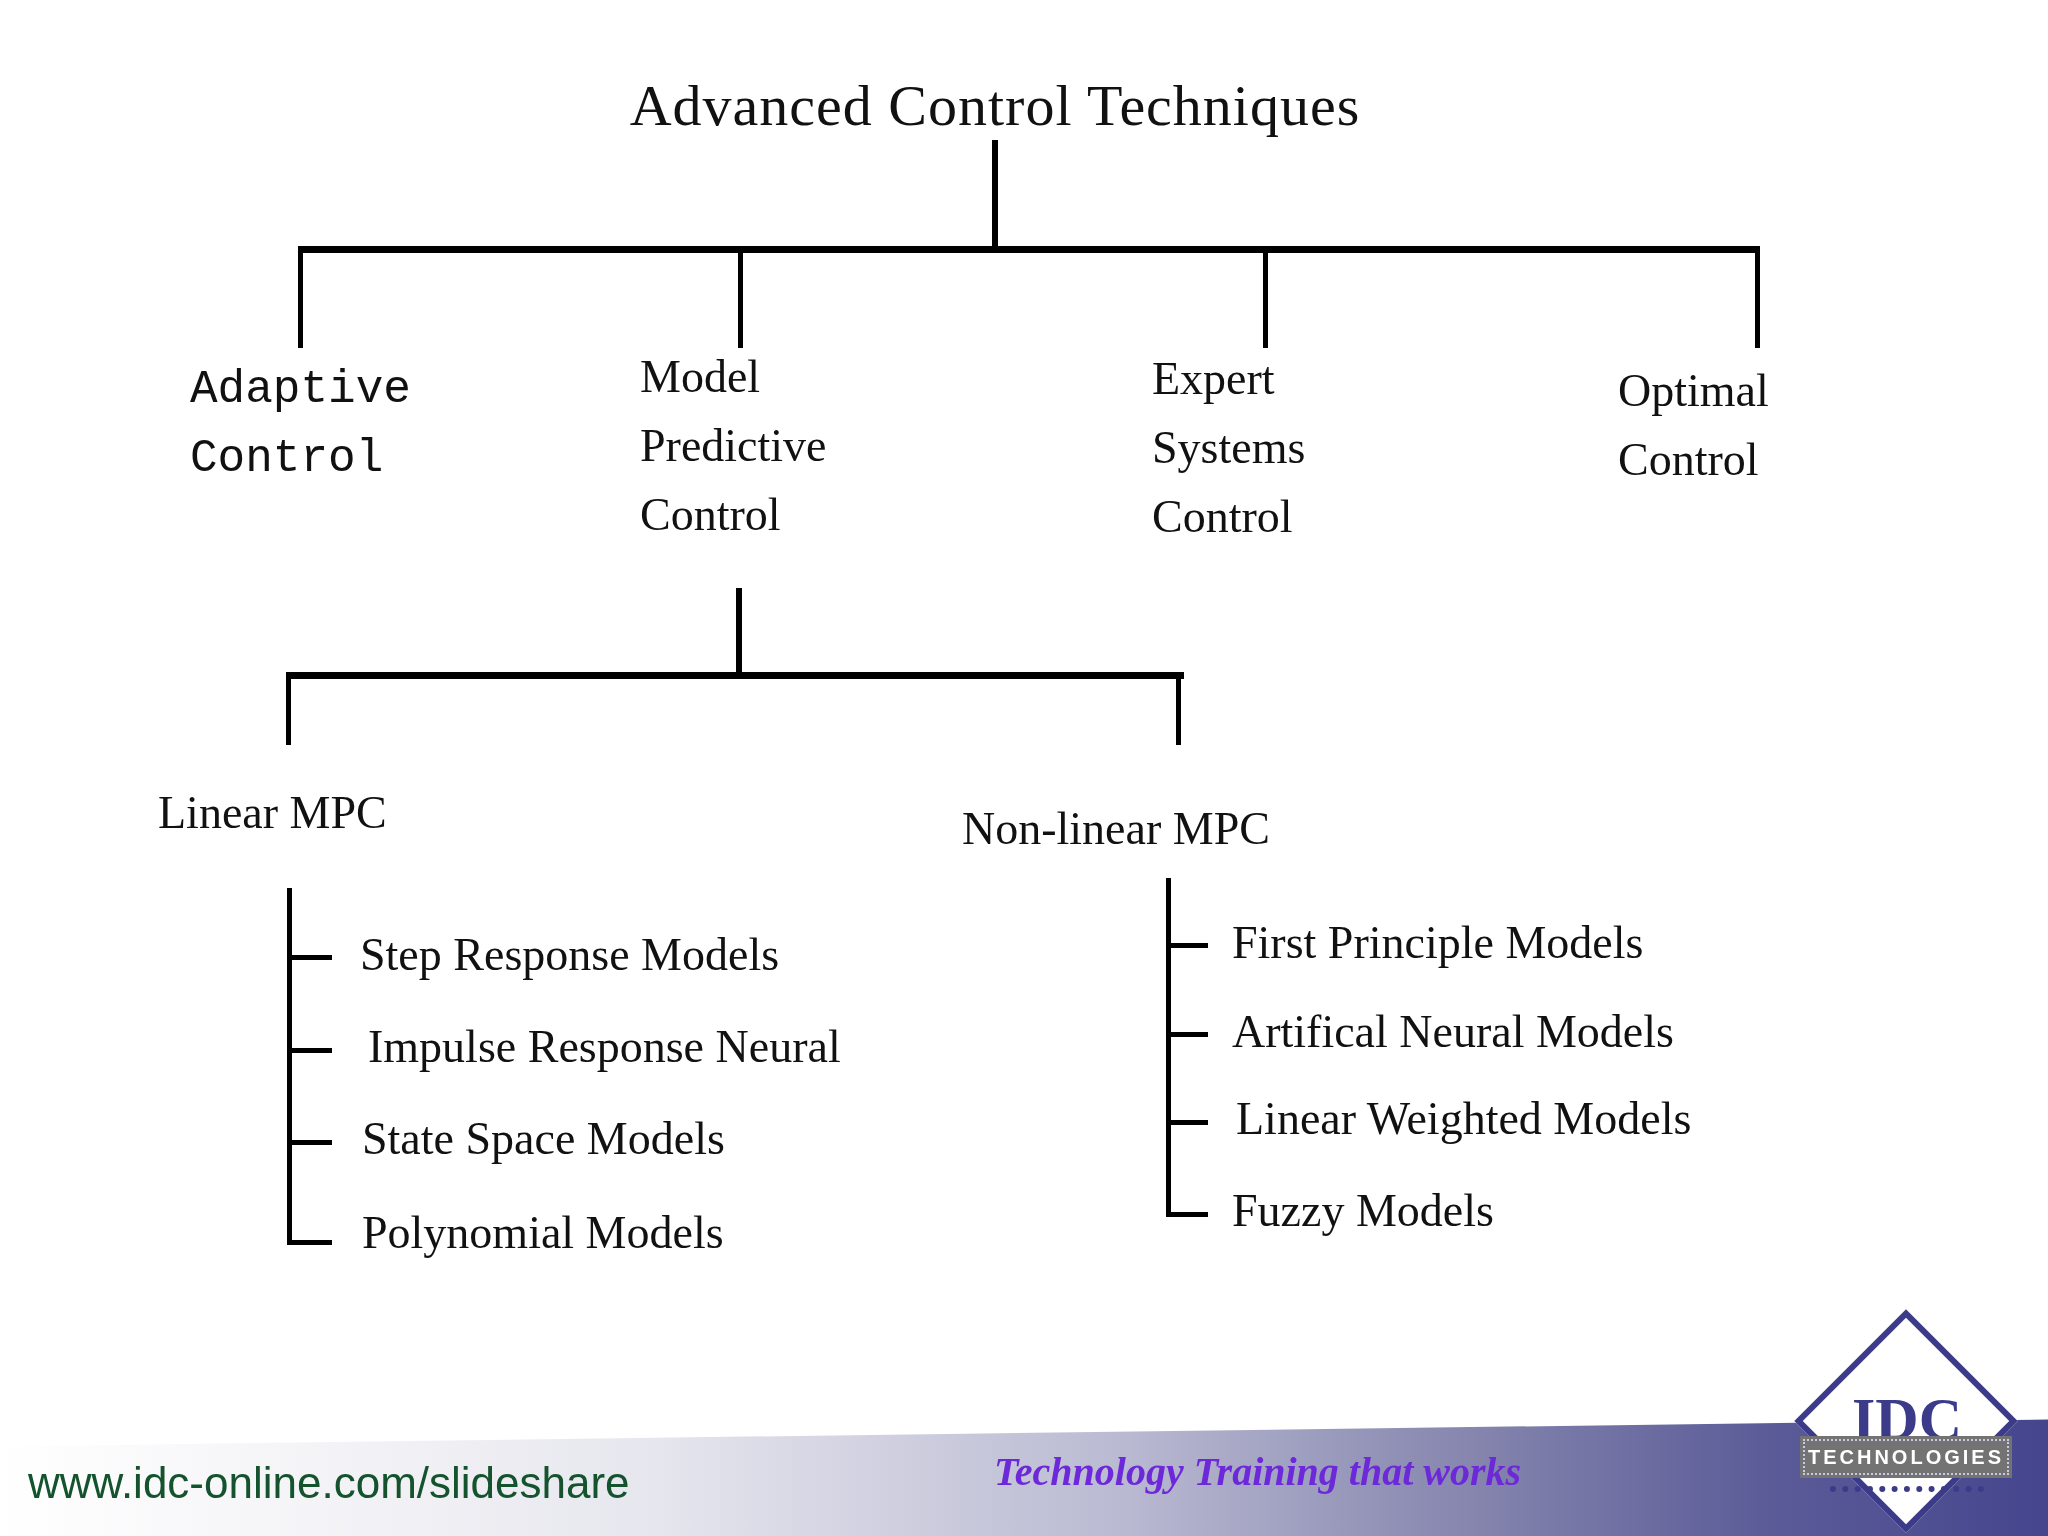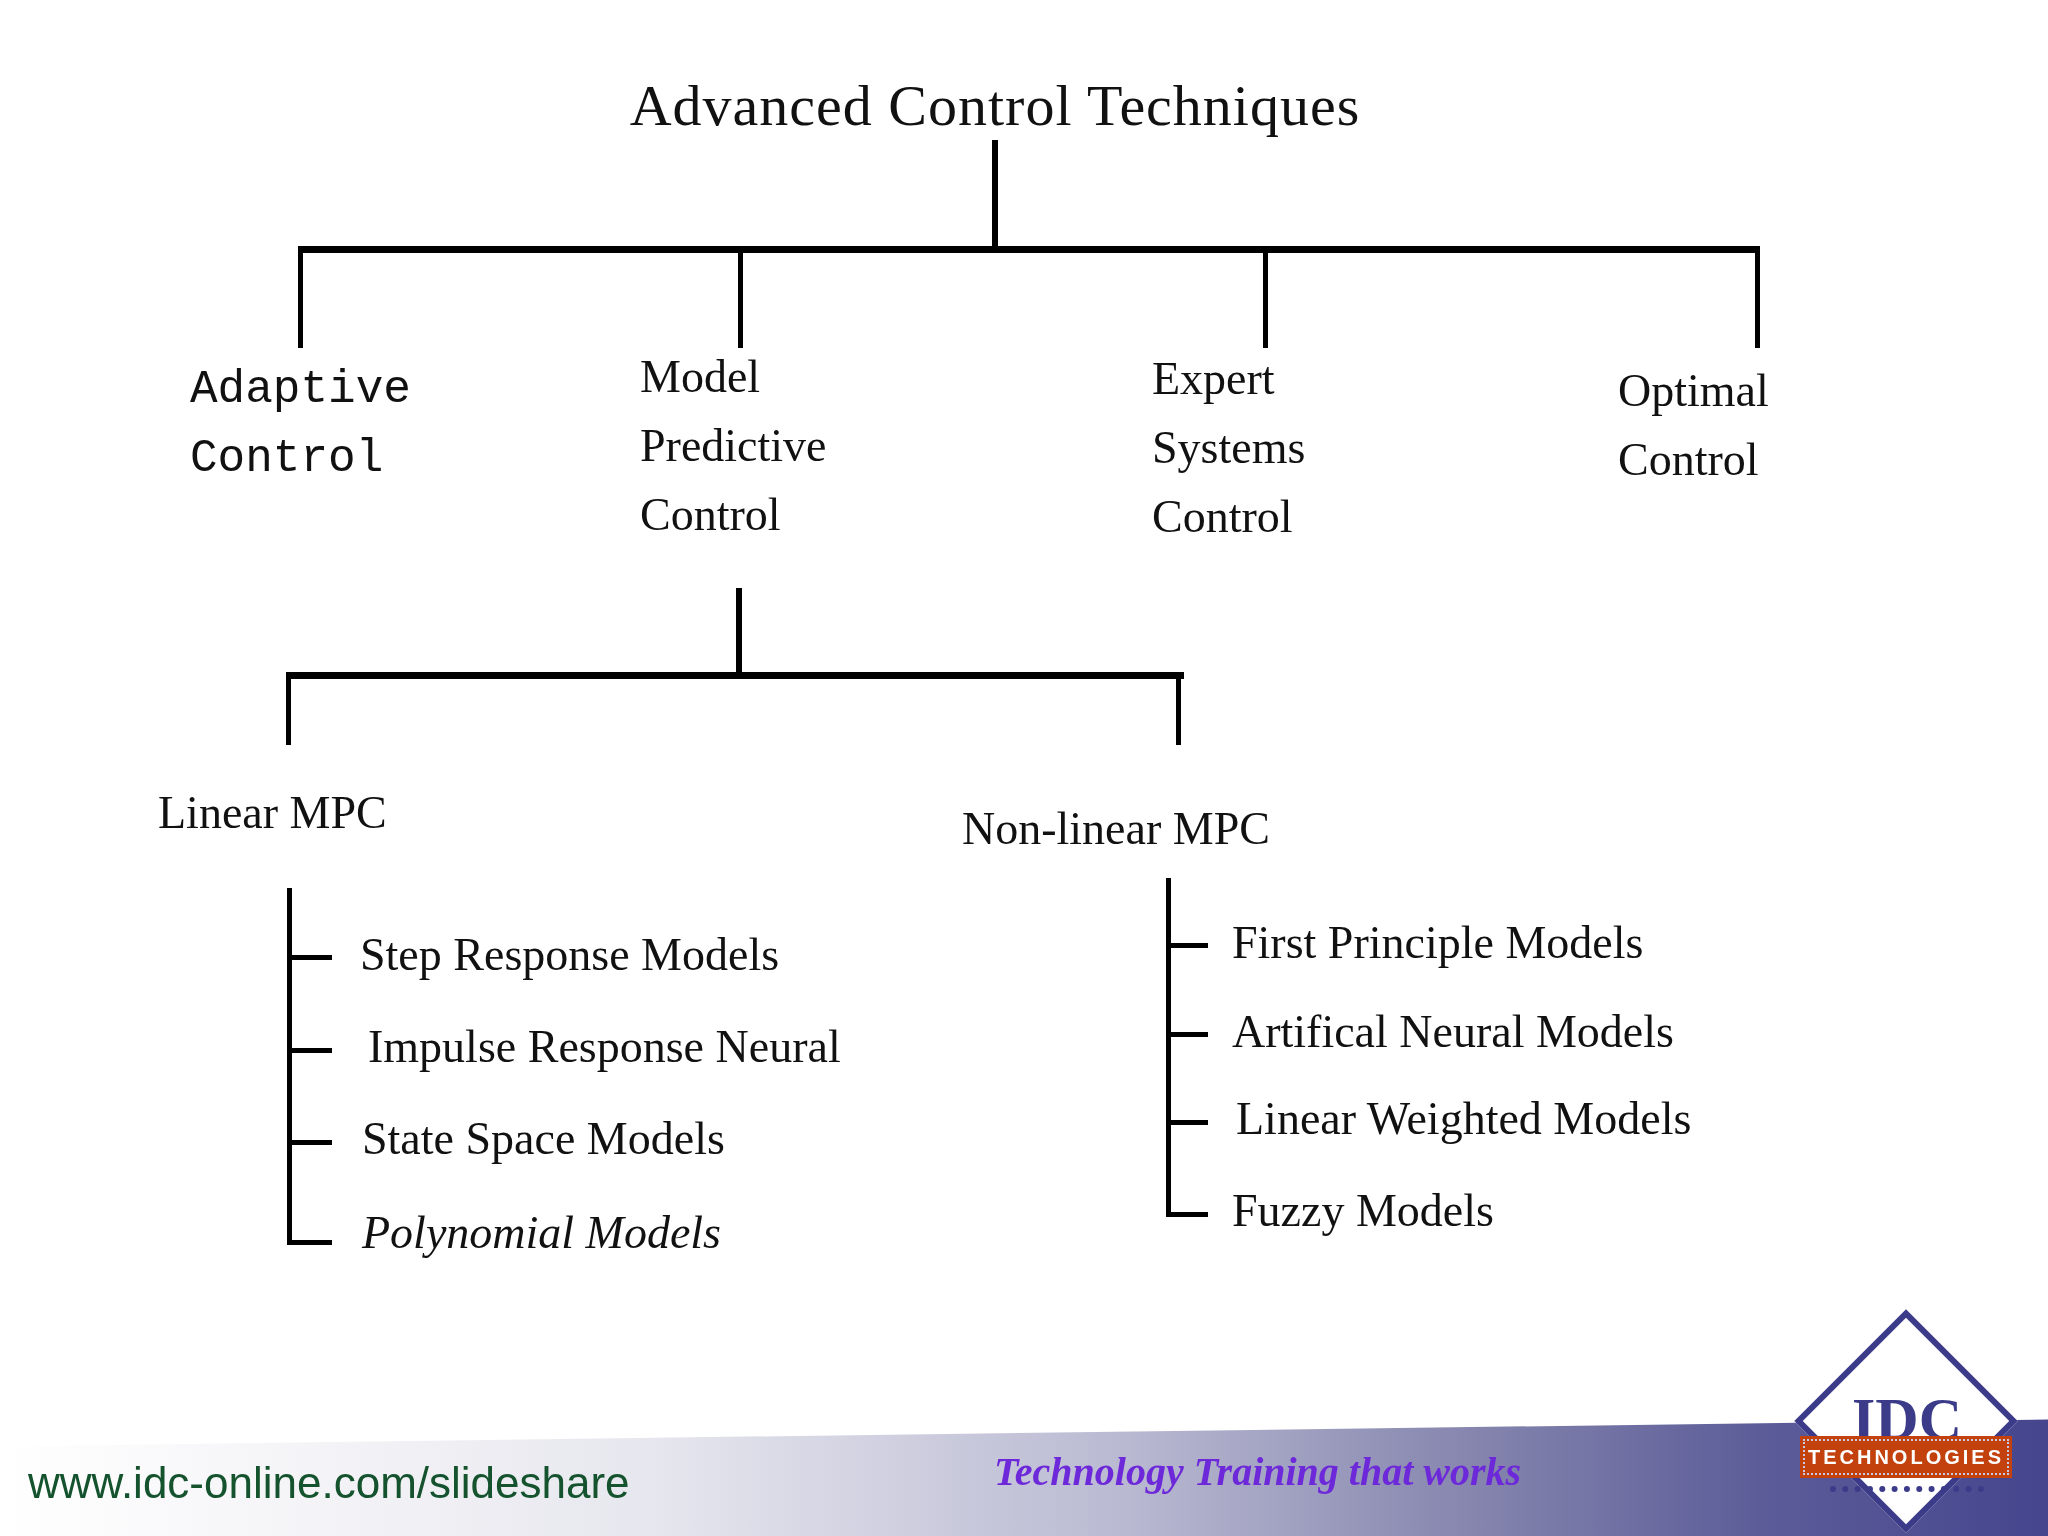--- a/index.html
+++ b/index.html
@@ -78,21 +78,21 @@
     font-weight: bold;
     font-size: 60px;
     line-height: 62px;
     color: #3b3b8a;
     z-index: 3;
     margin-top: 40px;
   }
   .logo-banner {
     left: 1800px; top: 1436px;
     width: 212px; height: 42px;
-    background: #c2410c;
+    background: #737373;
     outline: 2px dotted #c9c9e4;
     outline-offset: -5px;
     text-align: center;
     line-height: 42px;
     font-family: "Liberation Sans", sans-serif;
     font-weight: bold;
     font-size: 20px;
     letter-spacing: 3px;
     color: #ffffff;
     z-index: 3;
@@ -138,21 +138,21 @@
 <div class="abs node" style="left:962px; top:794px;">Non-linear MPC</div>
 
 <div class="line" style="left:287px; top:888px; width:5px; height:357px;"></div>
 <div class="line" style="left:287px; top:955px; width:45px; height:5px;"></div>
 <div class="line" style="left:287px; top:1048px; width:45px; height:5px;"></div>
 <div class="line" style="left:287px; top:1140px; width:45px; height:5px;"></div>
 <div class="line" style="left:287px; top:1240px; width:45px; height:5px;"></div>
 <div class="abs leaf" style="left:360px; top:928px;">Step Response Models</div>
 <div class="abs leaf" style="left:368px; top:1020px;">Impulse Response Neural</div>
 <div class="abs leaf" style="left:362px; top:1112px;">State Space Models</div>
-<div class="abs leaf" style="left:362px; top:1206px;font-style:italic;">Polynomial Models</div>
+<div class="abs leaf" style="left:362px; top:1206px;">Polynomial Models</div>
 
 <div class="line" style="left:1166px; top:878px; width:5px; height:339px;"></div>
 <div class="line" style="left:1166px; top:943px; width:42px; height:5px;"></div>
 <div class="line" style="left:1166px; top:1032px; width:42px; height:5px;"></div>
 <div class="line" style="left:1166px; top:1120px; width:42px; height:5px;"></div>
 <div class="line" style="left:1166px; top:1212px; width:42px; height:5px;"></div>
 <div class="abs leaf" style="left:1232px; top:916px;">First Principle Models</div>
 <div class="abs leaf" style="left:1232px; top:1005px;">Artifical Neural Models</div>
 <div class="abs leaf" style="left:1236px; top:1092px;">Linear Weighted Models</div>
 <div class="abs leaf" style="left:1232px; top:1184px;">Fuzzy Models</div>

